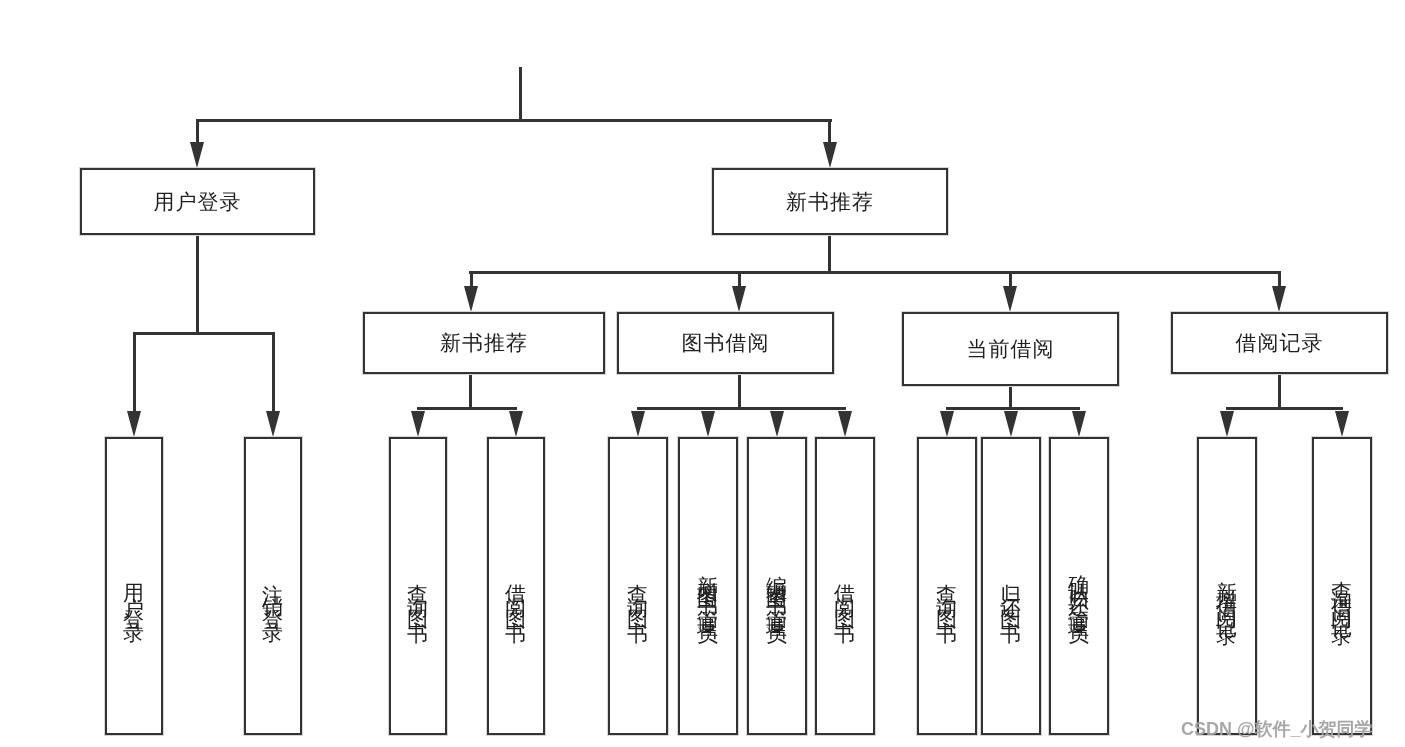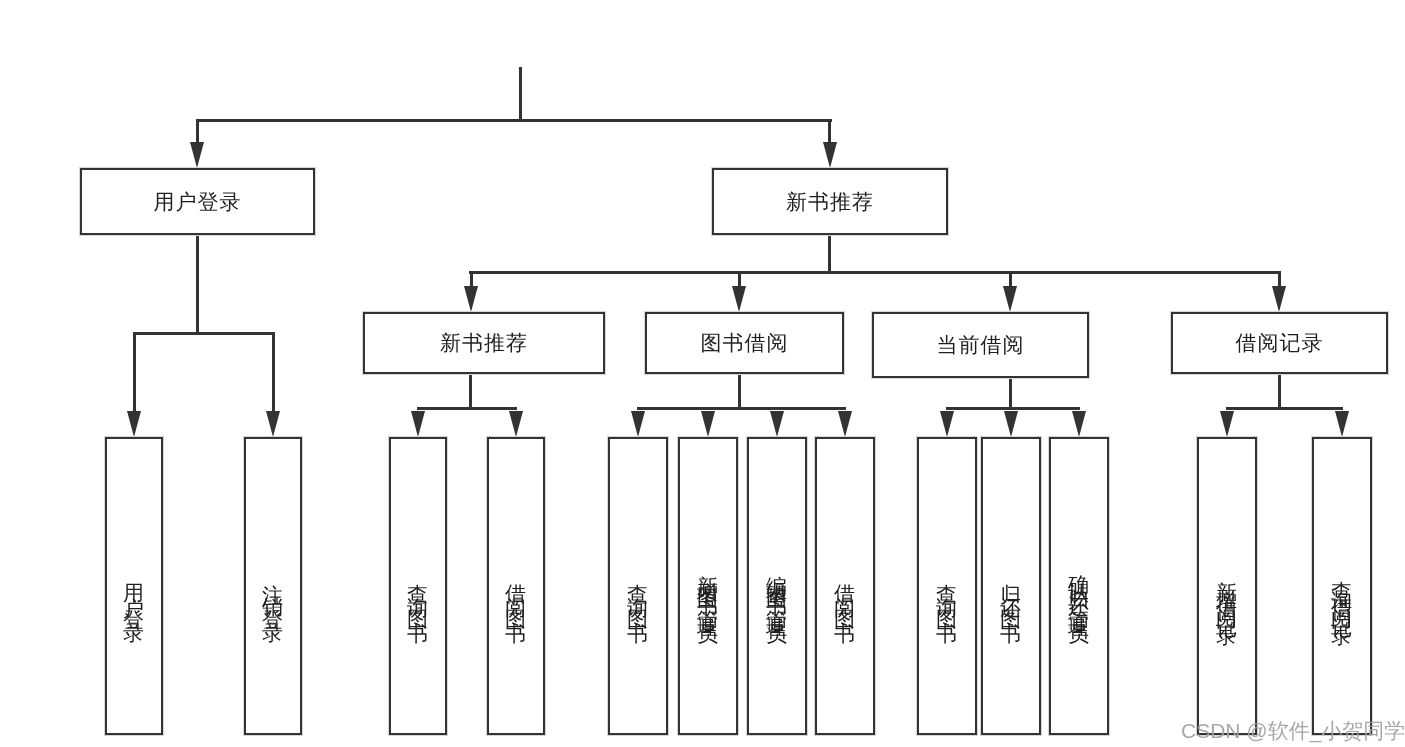--- a/index.html
+++ b/index.html
@@ -72,25 +72,26 @@
     border-right: 7px solid transparent;
     border-top: 26px solid var(--line);
     z-index: 1;
   }
 
   
   .watermark {
     position: absolute;
     left: 1181px;
     top: 717px;
-    font-size: 21px;
+    font-size: 18px;
     color: var(--watermark);
     opacity: 0.95;
     z-index: 3;
     white-space: nowrap;
+    font-weight: bold;
   }
 </style>
 </head>
 <body>
 
 <div class="scene">
 
 
   <div class="vline" style="left:519px; top:67px; height:53px;"></div>
   <div class="hline" style="left:196px; top:119px; width:636px;"></div>
@@ -127,24 +128,24 @@
   <div class="vline" style="left:738px; top:271px; height:20px;"></div>
   <div class="arrow" style="left:732px; top:286px;"></div>
   <div class="vline" style="left:1009px; top:271px; height:20px;"></div>
   <div class="arrow" style="left:1003px; top:286px;"></div>
   <div class="vline" style="left:1278px; top:271px; height:20px;"></div>
   <div class="arrow" style="left:1272px; top:286px;"></div>
 
   <div class="box" style="left:363px; top:312px; width:242px; height:62px;">
     <span>新书推荐</span>
   </div>
-  <div class="box" style="left:645px; top:312px; width:199px; height:62px;text-align:center;">
+  <div class="box" style="left:617px; top:312px; width:217px; height:62px;text-align:center;">
     <span>图书借阅</span>
   </div>
-  <div class="box" style="left:872px; top:312px; width:217px; height:66px;justify-content:center;">
+  <div class="box" style="left:902px; top:312px; width:217px; height:74px;justify-content:center;">
     <span>当前借阅</span>
   </div>
   <div class="box" style="left:1171px; top:312px; width:217px; height:62px;">
     <span>借阅记录</span>
   </div>
 
   <div class="vline" style="left:469px; top:374px; height:36px;"></div>
   <div class="hline" style="left:417px; top:407px; width:100px;"></div>
   <div class="arrow" style="left:411px; top:411px;"></div>
   <div class="arrow" style="left:509px; top:411px;"></div>

